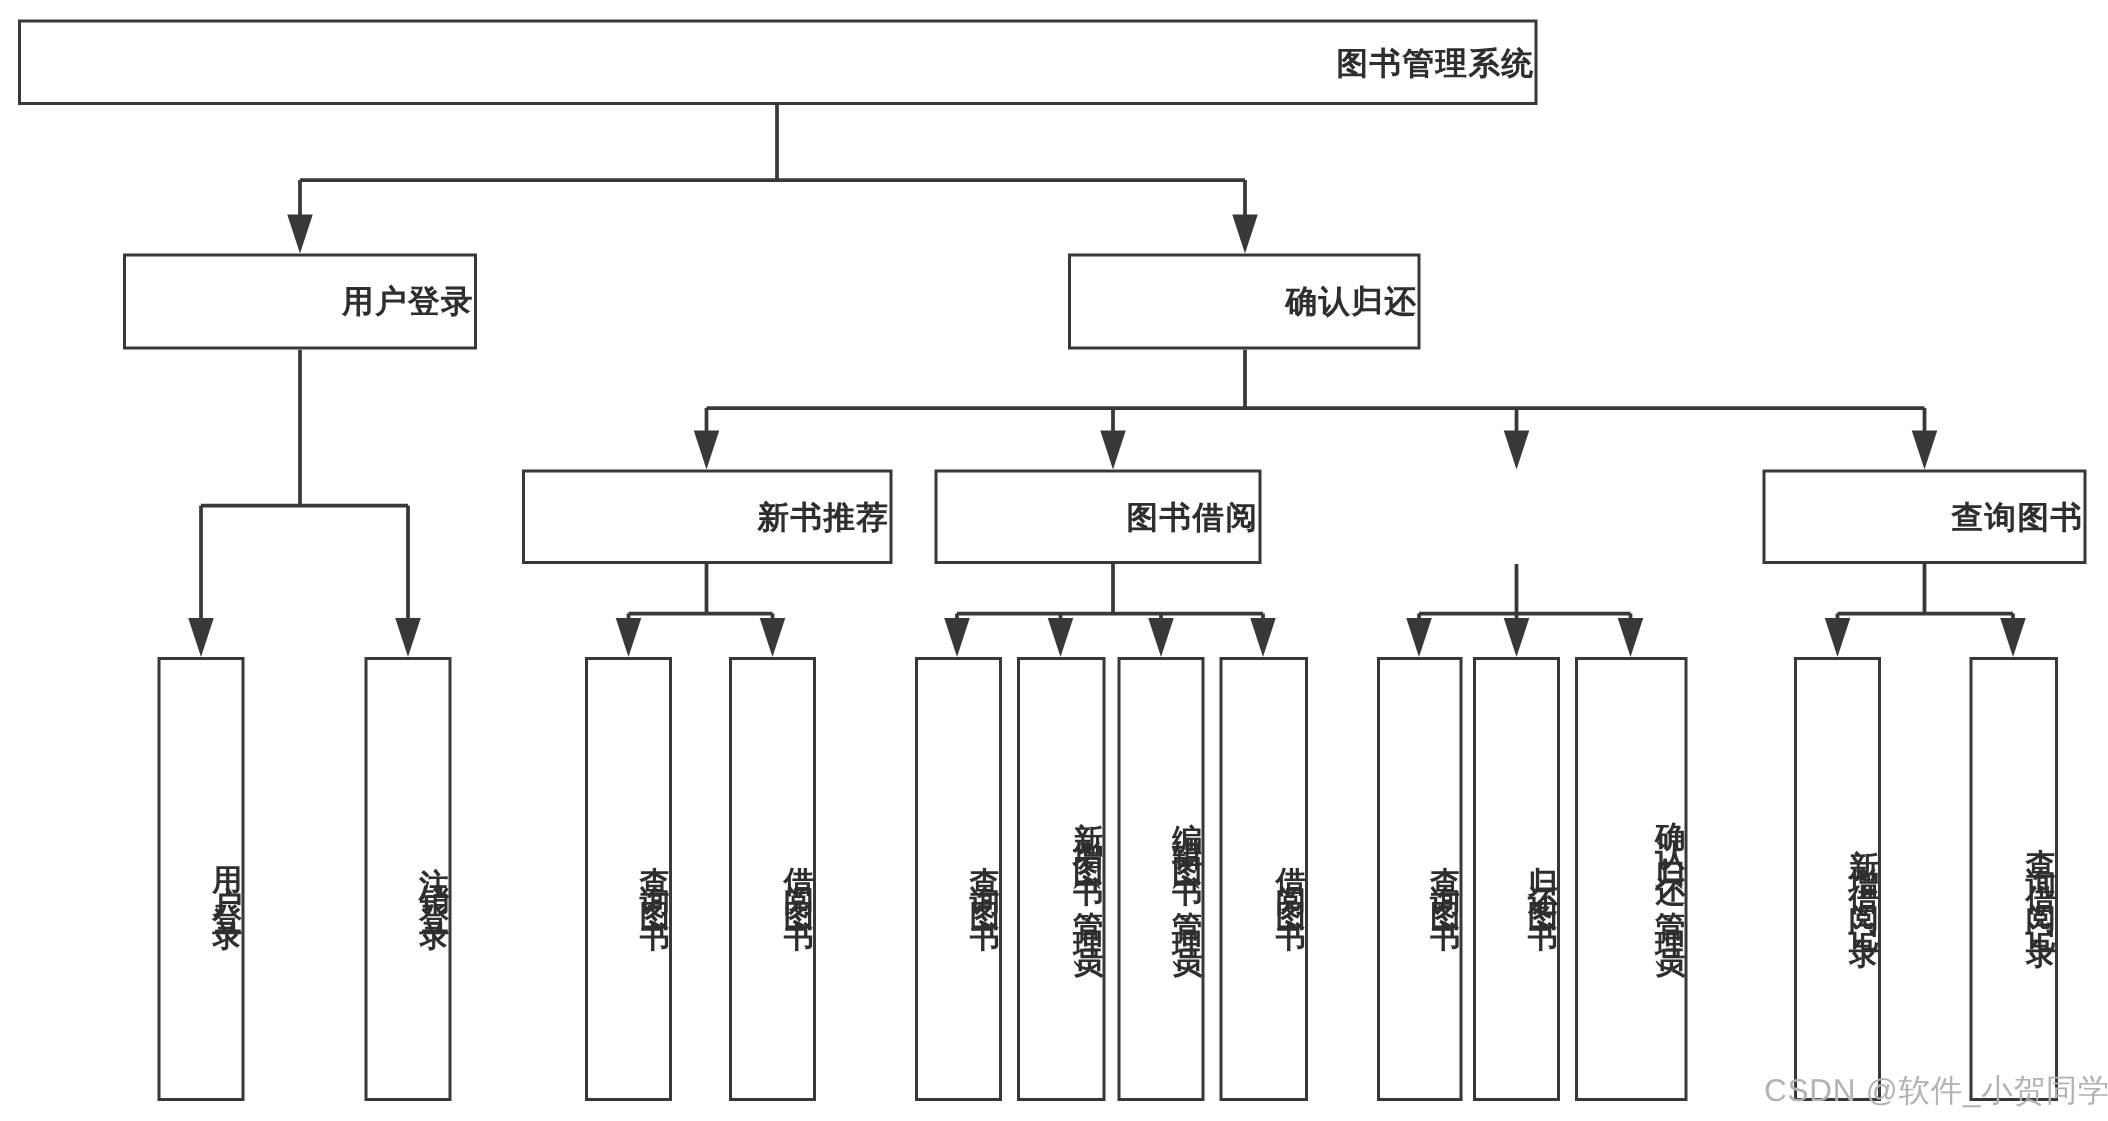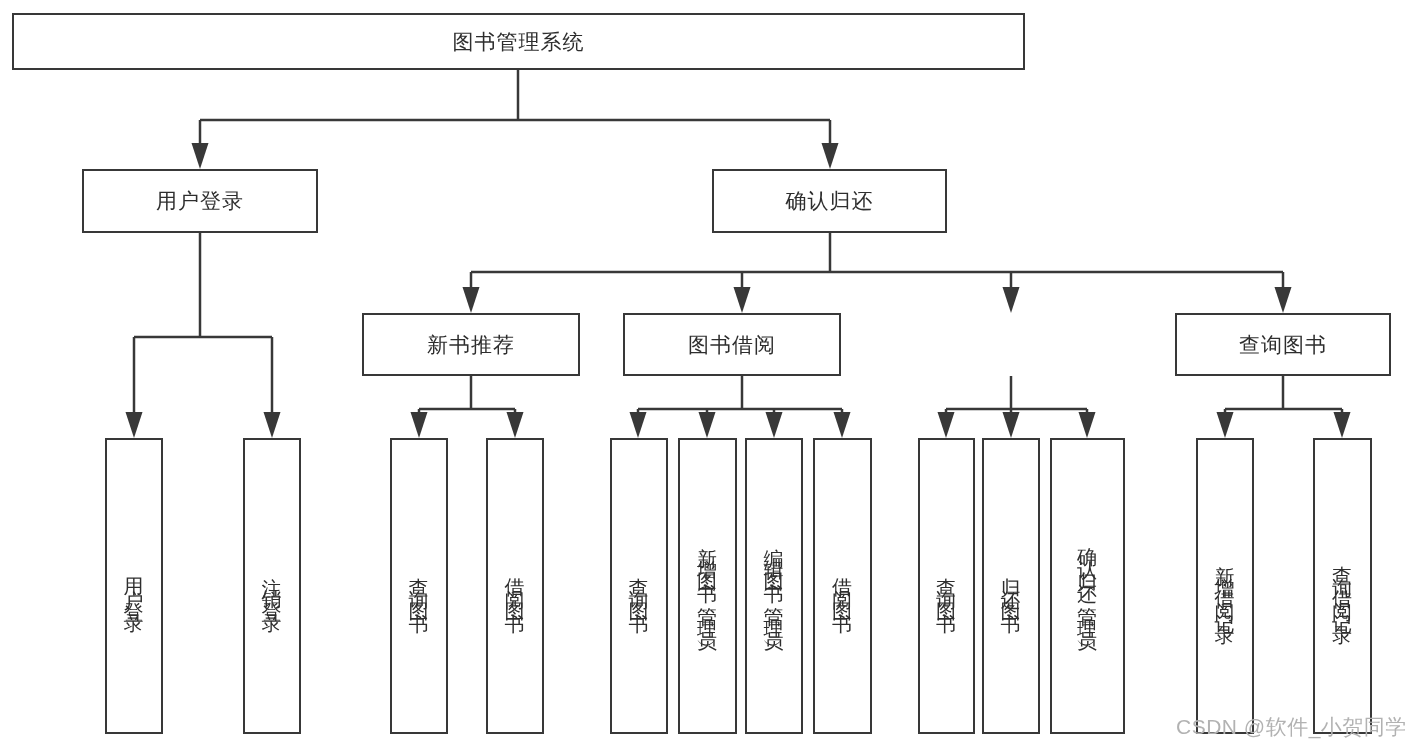--- a/index.html
+++ b/index.html
@@ -4,22 +4,23 @@
 <style>
   html,body{margin:0;padding:0;background:#ffffff;}
   .stage{
     position:relative;width:1405px;height:747px;background:#ffffff;
     font-family:"Liberation Sans","DejaVu Sans",sans-serif;
     color:#2e2e2e;overflow:hidden;
   }
   .connectors{position:absolute;left:0;top:0;z-index:1;}
   .node{
     position:absolute;box-sizing:border-box;background:#ffffff;
-    border:2.5px solid #383838;display:flex;align-items:center;justify-content:center;
+    border:2.5px solid #383838;display:flex;align-items:center;justify-content:flex-end;
     z-index:2;
+    font-weight:bold;
   }
   .hlabel{font-size:21px;letter-spacing:1px;white-space:nowrap;}
   .leaf .vlabel{
     writing-mode:vertical-rl;text-orientation:mixed;
     font-size:20px;letter-spacing:12px;line-height:1;white-space:nowrap;
   }
   .watermark{
     position:absolute;left:1176px;top:713px;z-index:10;
     font-size:21px;color:#b2b2b2;white-space:nowrap;letter-spacing:0.5px;
   }
@@ -99,21 +100,21 @@
     <span class="hlabel">图书管理系统</span>
   </div>
 
   <div class="node" style="left:82px;top:169px;width:236px;height:64px">
     <span class="hlabel">用户登录</span>
   </div>
   <div class="node" style="left:712px;top:169px;width:235px;height:64px">
     <span class="hlabel">确认归还</span>
   </div>
 
-  <div class="node" style="left:362px;top:313px;width:218px;height:63px">
+  <div class="node" style="left:348px;top:313px;width:247px;height:63px">
     <span class="hlabel">新书推荐</span>
   </div>
   <div class="node" style="left:623px;top:313px;width:218px;height:63px">
     <span class="hlabel">图书借阅</span>
   </div>
   <div class="node" style="left:1175px;top:313px;width:216px;height:63px">
     <span class="hlabel">查询图书</span>
   </div>
 
   <div class="node leaf" style="left:105px;top:438px;width:58px;height:296px">

